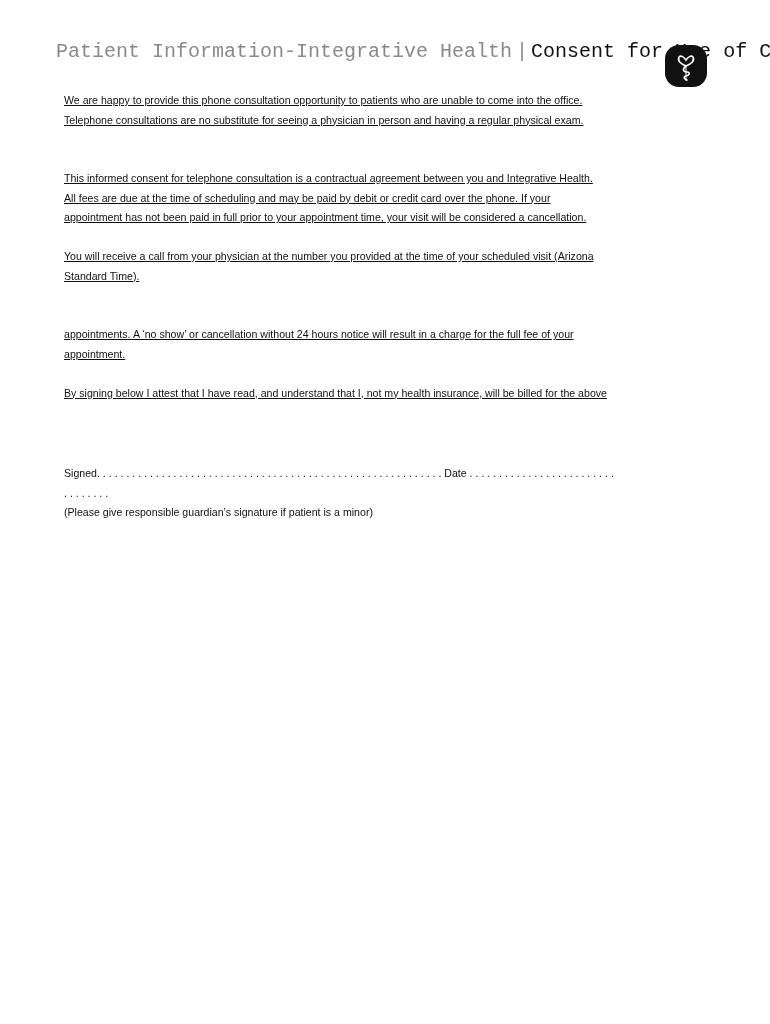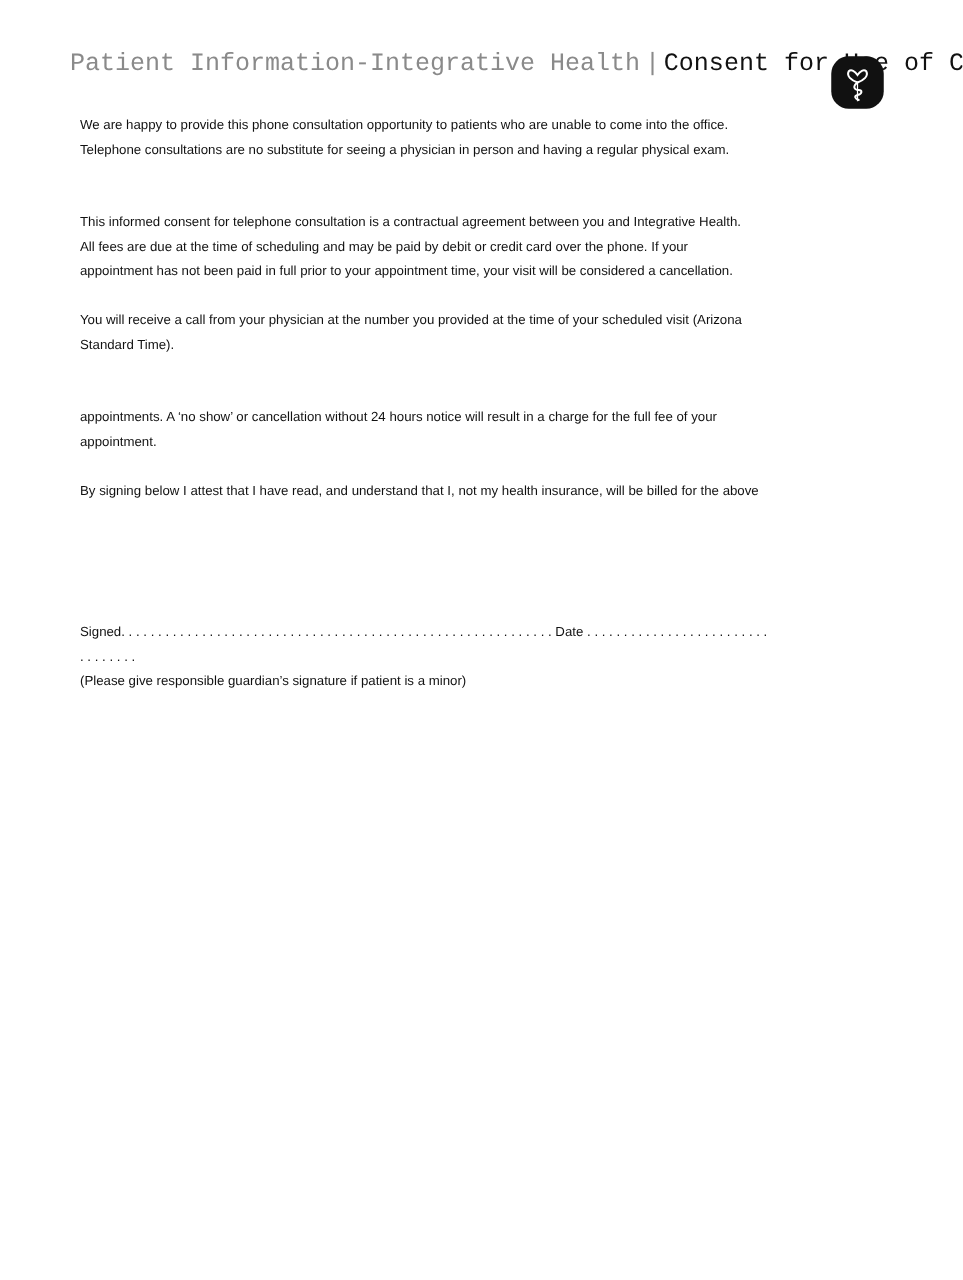--- a/index.html
+++ b/index.html
@@ -4,22 +4,22 @@
 <style>
   html,body{margin:0;padding:0;background:#fff;}
   body{width:770px;height:1024px;position:relative;overflow:hidden;font-family:"Liberation Sans",sans-serif;color:#111;}
   .header{position:absolute;left:56px;top:40px;font-size:20px;white-space:nowrap;font-family:Liberation Mono, monospace;}
   .header .pre{color:#8a8a8a;}
   .header .sep{color:#8a8a8a;margin:0 3px 0 4px;}
   .header .title{color:#111;}
   .logo{position:absolute;left:665px;top:45px;width:42px;height:42px;background:#111;border-radius:14px;}
   .logo svg{position:absolute;left:0;top:0;}
   .body{position:absolute;left:64px;top:91px;width:600px;font-size:10.6px;line-height:19.5px;}
-  .para{margin:0 0 19.5px 0;}
-  .sign{position:absolute;left:64px;top:497px;width:600px;font-size:10.6px;line-height:19.5px;white-space:nowrap;}
+  .para{margin:0 0 19.5px 0;text-decoration:underline;}
+  .sign{position:absolute;left:64px;top:464px;width:600px;font-size:10.6px;line-height:19.5px;white-space:nowrap;}
 </style>
 </head>
 <body>
 
 <div class="header">
   <span class="pre">Patient Information-Integrative Health</span><span class="sep">|</span><span class="title">Consent for Use of Controlled Medications</span>
 </div>
 
 <div class="logo">
   <svg width="42" height="42" viewBox="0 0 42 42">

